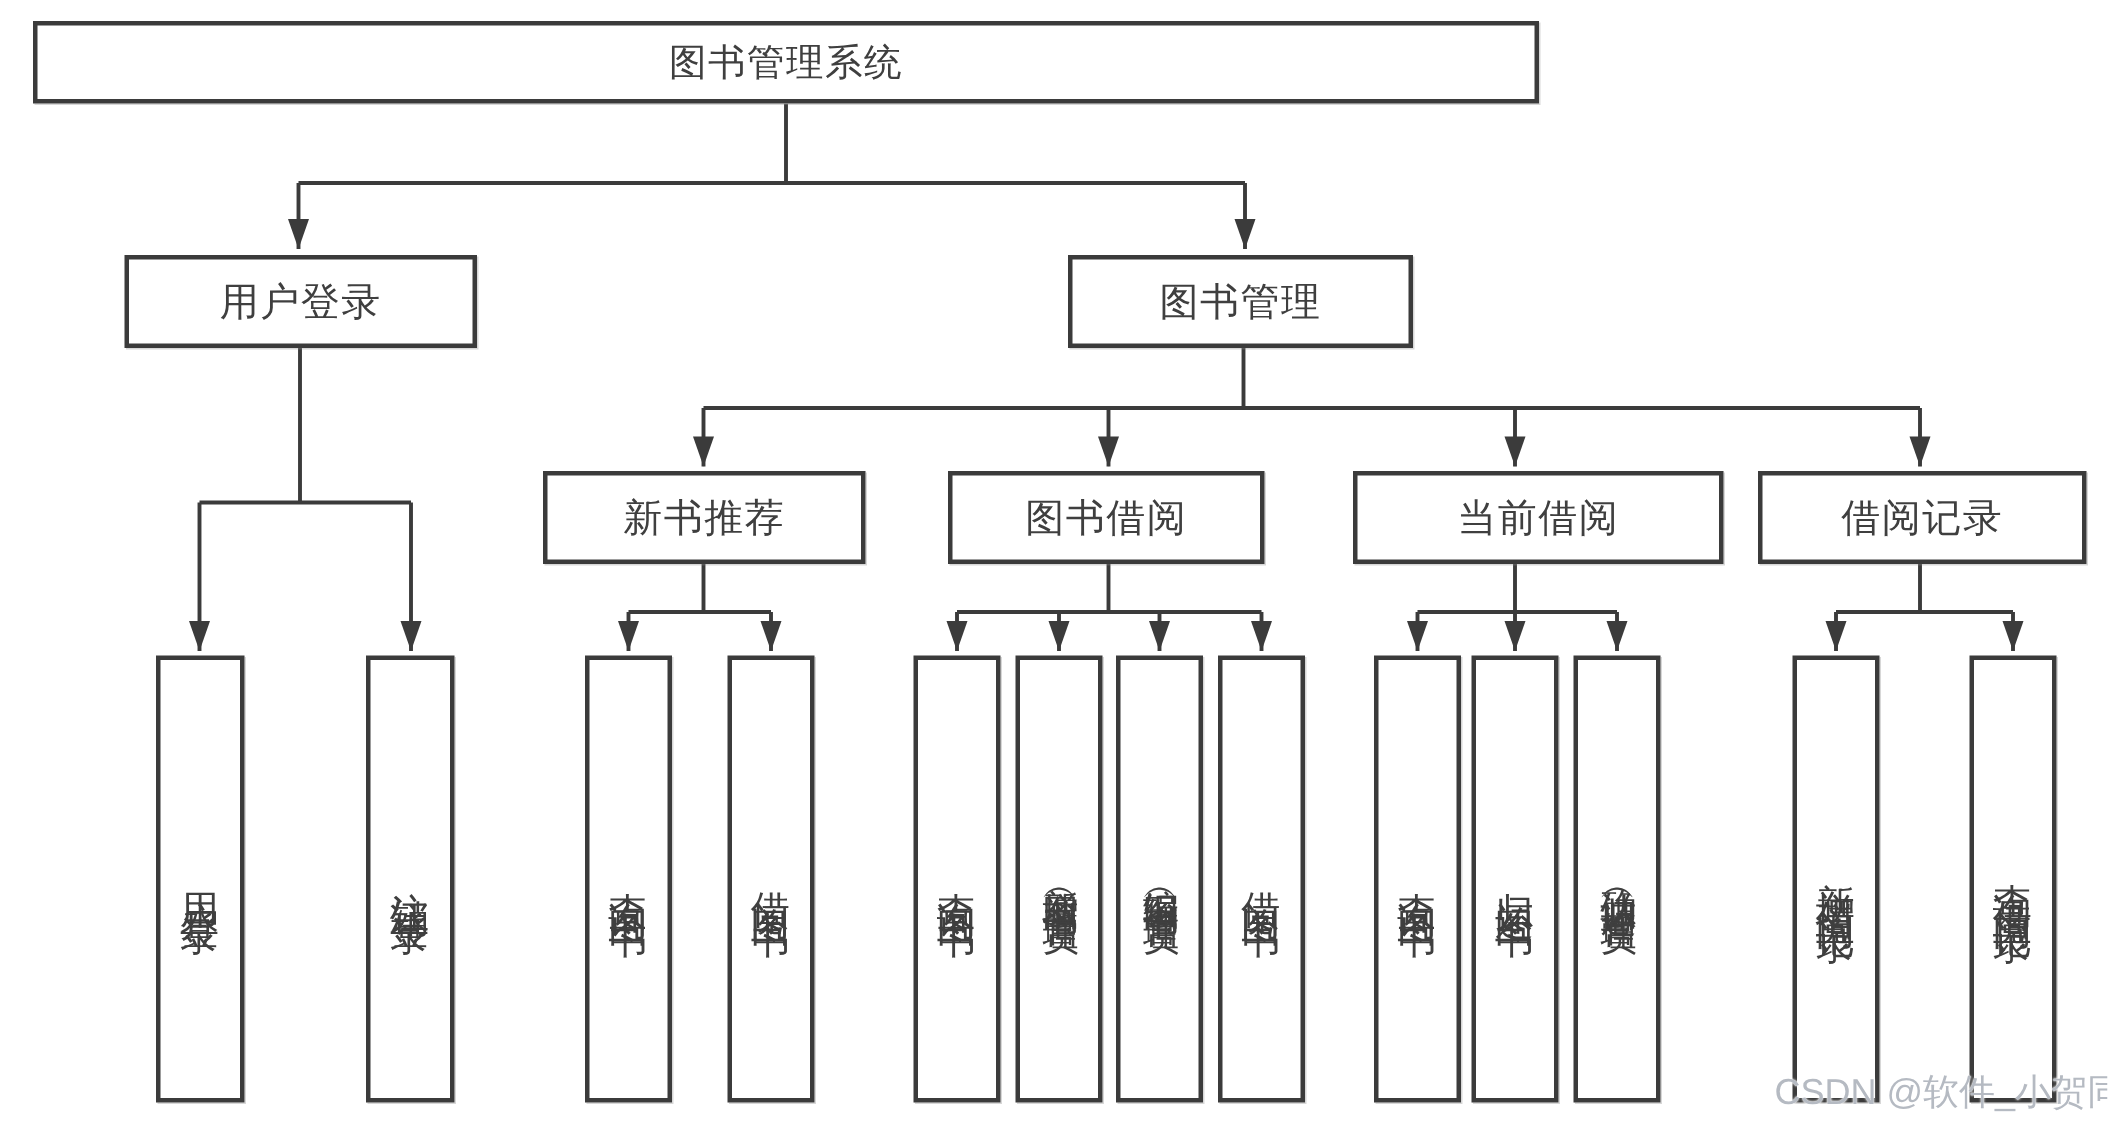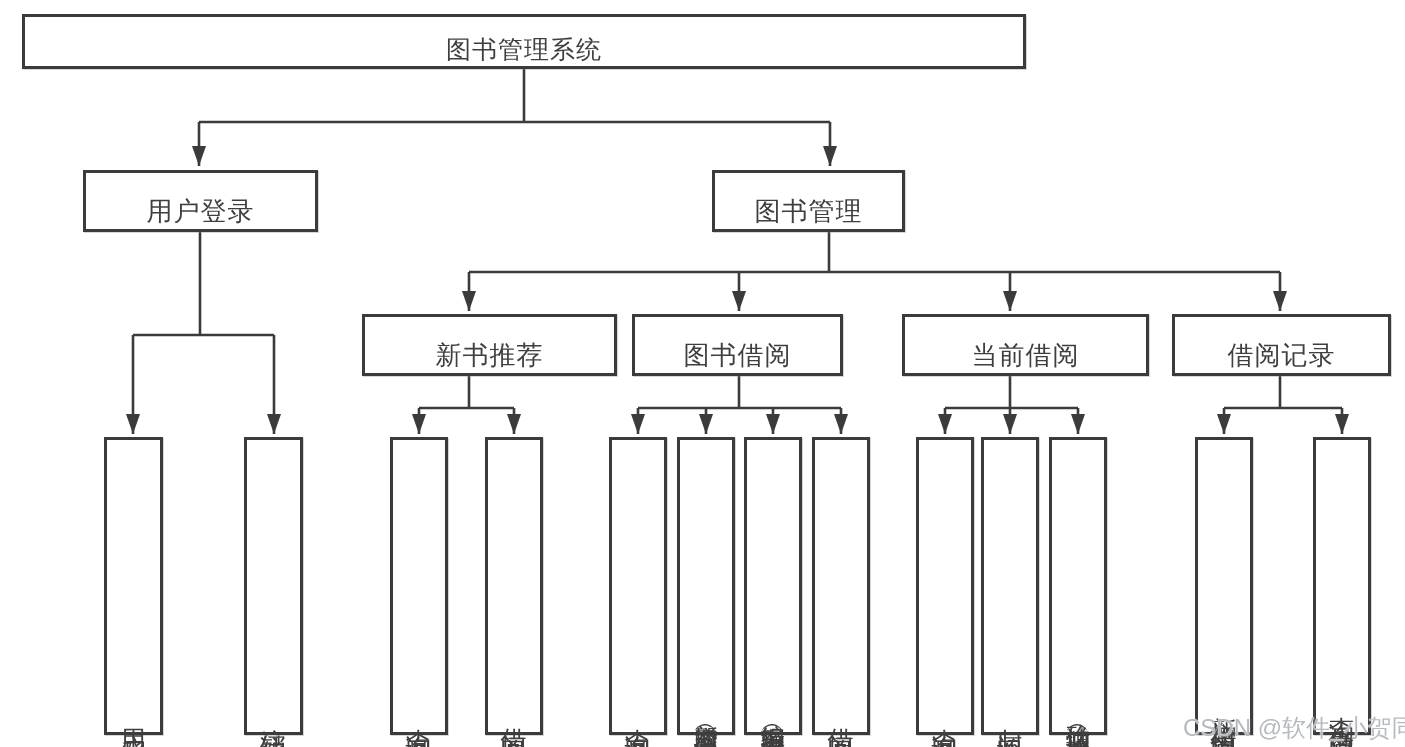--- a/index.html
+++ b/index.html
@@ -10,21 +10,21 @@
     font-family:"Liberation Sans","DejaVu Sans",sans-serif;
     overflow:hidden;
   }
   .connectors { position:absolute; left:0; top:0; width:1405px; height:747px; }
   .box {
     position:absolute;
     border:3px solid #3b3b3b;
     background:#ffffff;
     box-sizing:border-box;
     box-shadow:1px 1px 0 rgba(140,140,140,0.35);
-    display:flex; align-items:flex-end; justify-content:center;
+    display:flex; align-items:center; justify-content:center;
     color:#3f3f3f;
   }
   .hbox span {
     font-size:26px;
     letter-spacing:1px;
     white-space:nowrap;
   }
   .root span { font-size:25px; }
   .vbox span {
     writing-mode:vertical-rl;
@@ -114,25 +114,25 @@
     </g>
   </svg>
 
   <div class="box hbox root" style="left:22px;top:14px;width:1004px;height:55px">
     <span>图书管理系统</span>
   </div>
 
   <div class="box hbox" style="left:83px;top:170px;width:235px;height:62px">
     <span>用户登录</span>
   </div>
-  <div class="box hbox" style="left:712px;top:170px;width:193px;height:62px">
+  <div class="box hbox" style="left:712px;top:170px;width:230px;height:62px">
     <span>图书管理</span>
   </div>
 
-  <div class="box hbox" style="left:362px;top:314px;width:255px;height:62px">
+  <div class="box hbox" style="left:362px;top:314px;width:215px;height:62px">
     <span>新书推荐</span>
   </div>
   <div class="box hbox" style="left:632px;top:314px;width:211px;height:62px">
     <span>图书借阅</span>
   </div>
   <div class="box hbox" style="left:902px;top:314px;width:247px;height:62px">
     <span>当前借阅</span>
   </div>
   <div class="box hbox" style="left:1172px;top:314px;width:219px;height:62px">
     <span>借阅记录</span>

